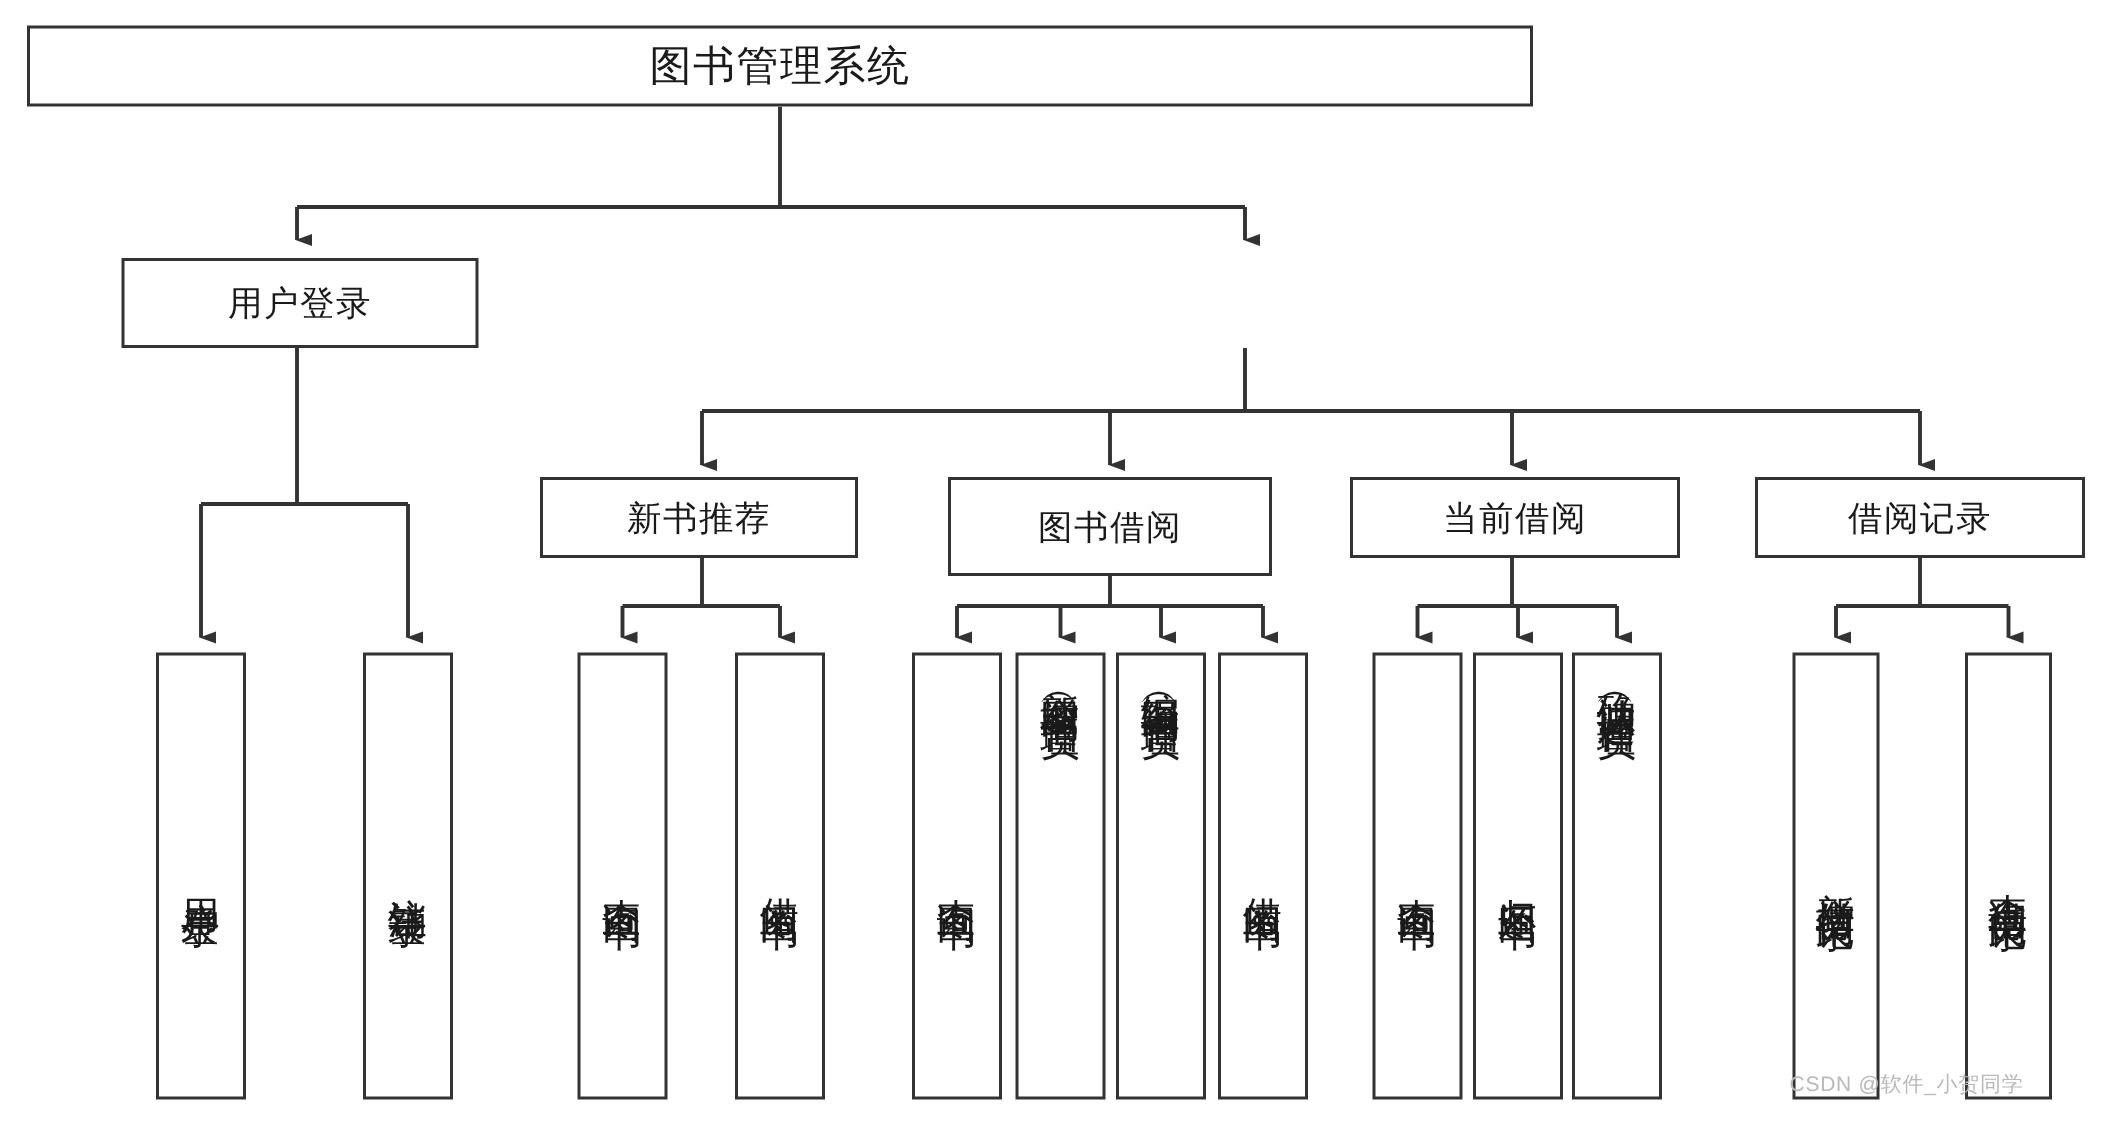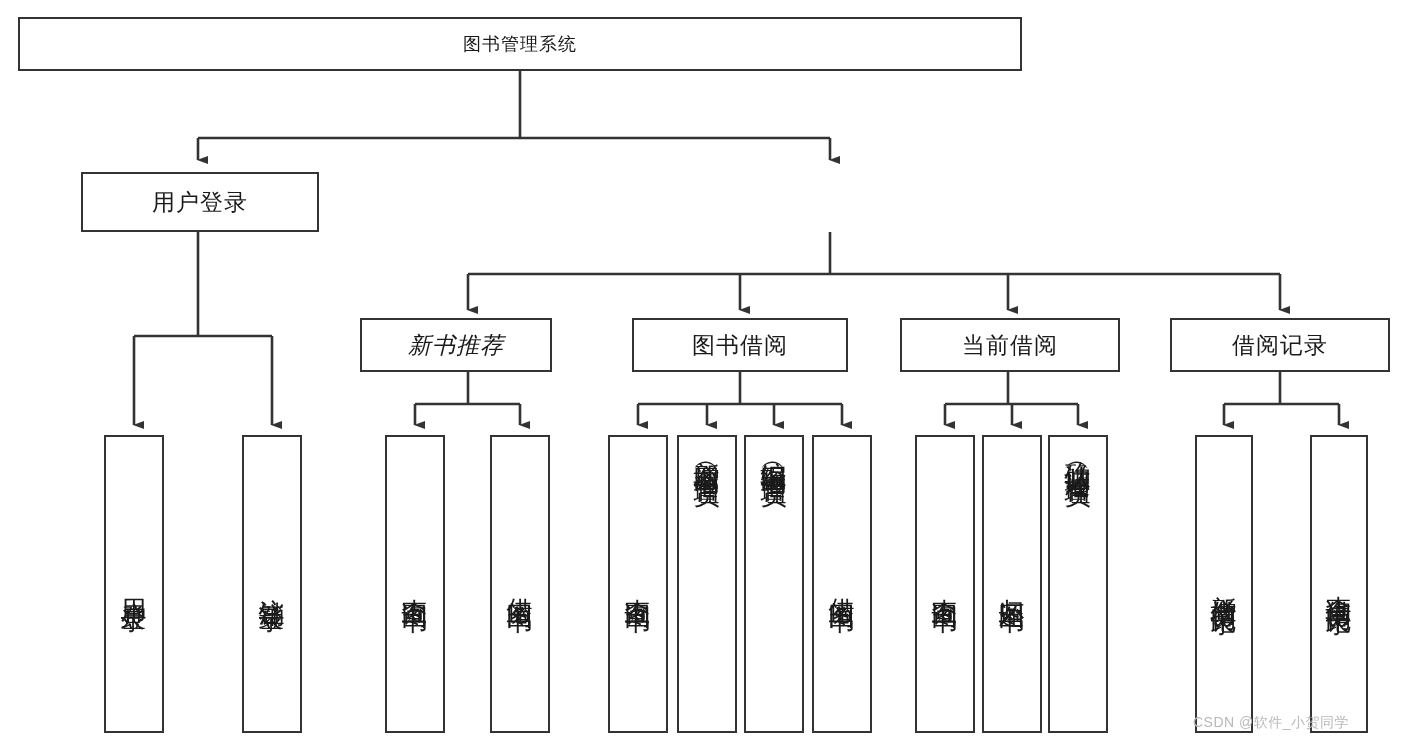--- a/index.html
+++ b/index.html
@@ -42,21 +42,21 @@
     line-height: 1.15;
     color: #1a1a1a;
   }
   
   .node.horiz .node-label {
     font-size: 23px;
     letter-spacing: 1px;
     white-space: nowrap;
   }
   #node-root .node-label {
-    font-size: 18px;
+    font-size: 28px;
   }
   
   .node.vert {
     align-items: flex-start;
     justify-content: center;
     padding-top: 4px;
   }
   .node.vert .node-label {
     writing-mode: vertical-rl;
     text-orientation: upright;
@@ -136,24 +136,24 @@
   </svg>
 
   <div class="node horiz" id="node-root" style="left:18px; top:17px; width:1004px; height:54px;">
     <span class="node-label">图书管理系统</span>
   </div>
 
   <div class="node horiz" style="left:81px; top:172px; width:238px; height:60px;">
     <span class="node-label">用户登录</span>
   </div>
 
-  <div class="node horiz" style="left:360px; top:318px; width:192px; height:54px;font-style:italic;">
+  <div class="node horiz" style="left:360px; top:318px; width:212px; height:54px;">
     <span class="node-label">新书推荐</span>
   </div>
-  <div class="node horiz" style="left:632px; top:318px; width:216px; height:54px;">
+  <div class="node horiz" style="left:632px; top:318px; width:216px; height:66px;">
     <span class="node-label">图书借阅</span>
   </div>
   <div class="node horiz" style="left:900px; top:318px; width:220px; height:54px;">
     <span class="node-label">当前借阅</span>
   </div>
   <div class="node horiz" style="left:1170px; top:318px; width:220px; height:54px;">
     <span class="node-label">借阅记录</span>
   </div>
 
   <div class="node vert centered" style="left:104px; top:435px; width:60px; height:298px;">

